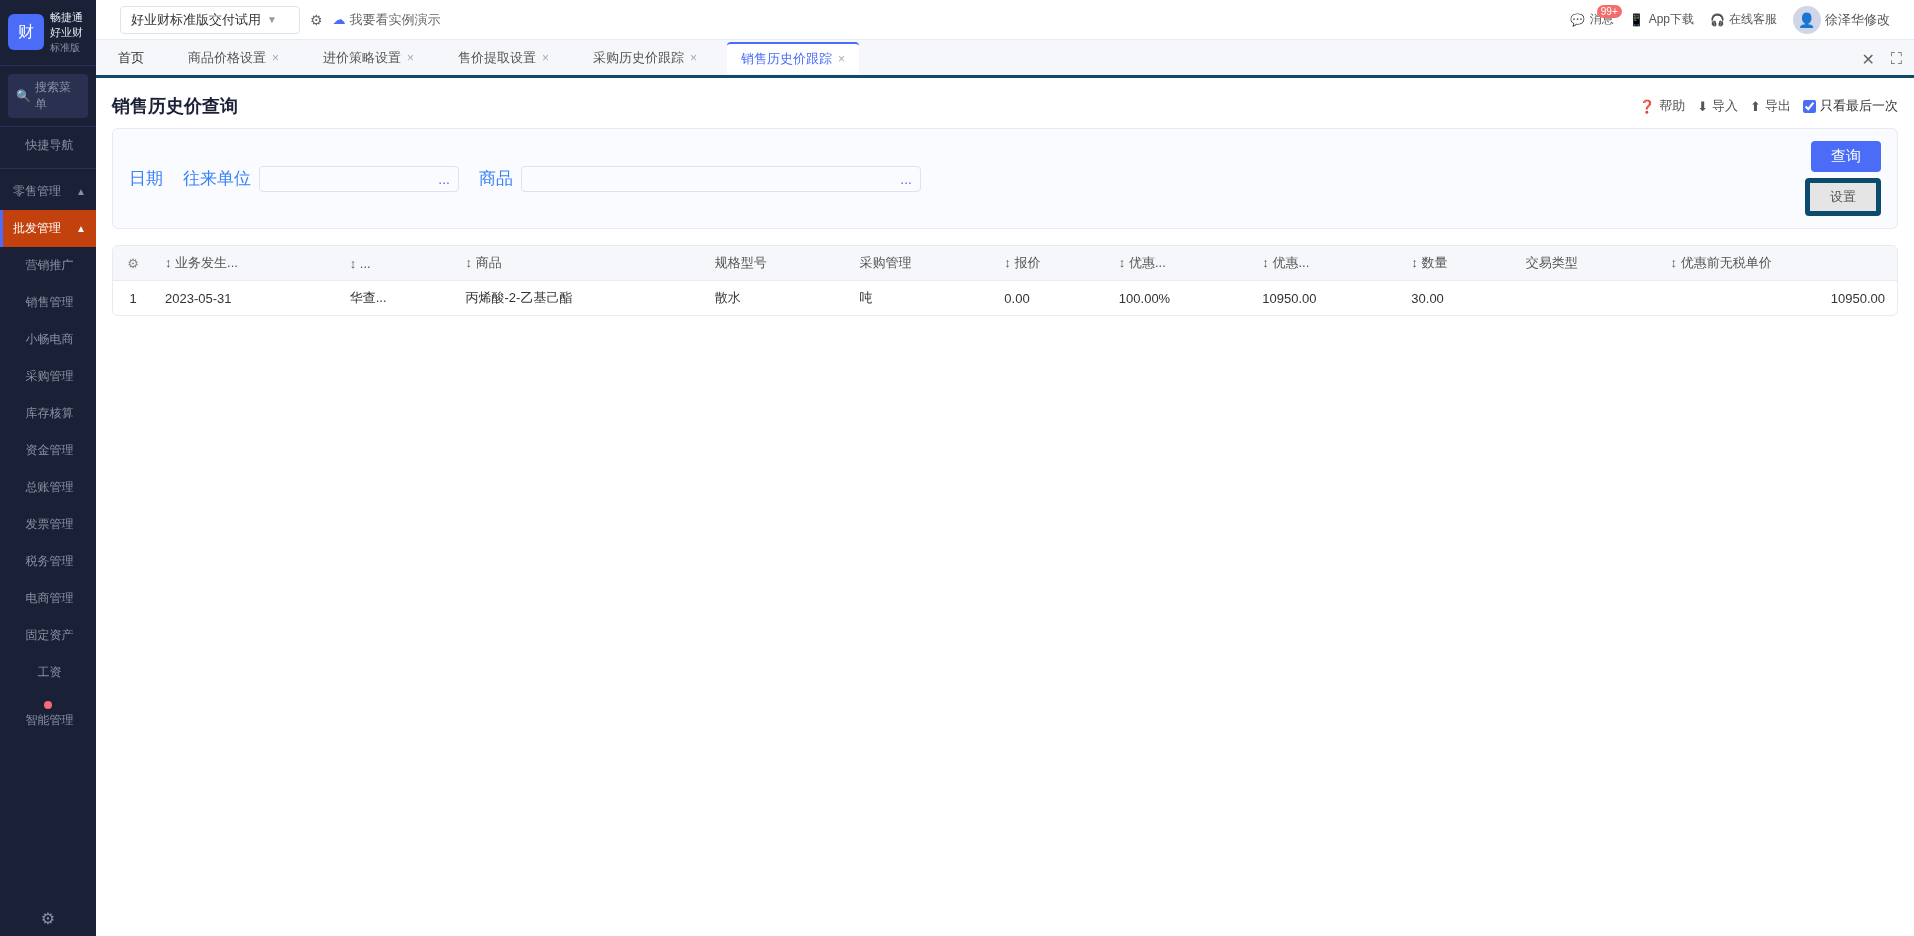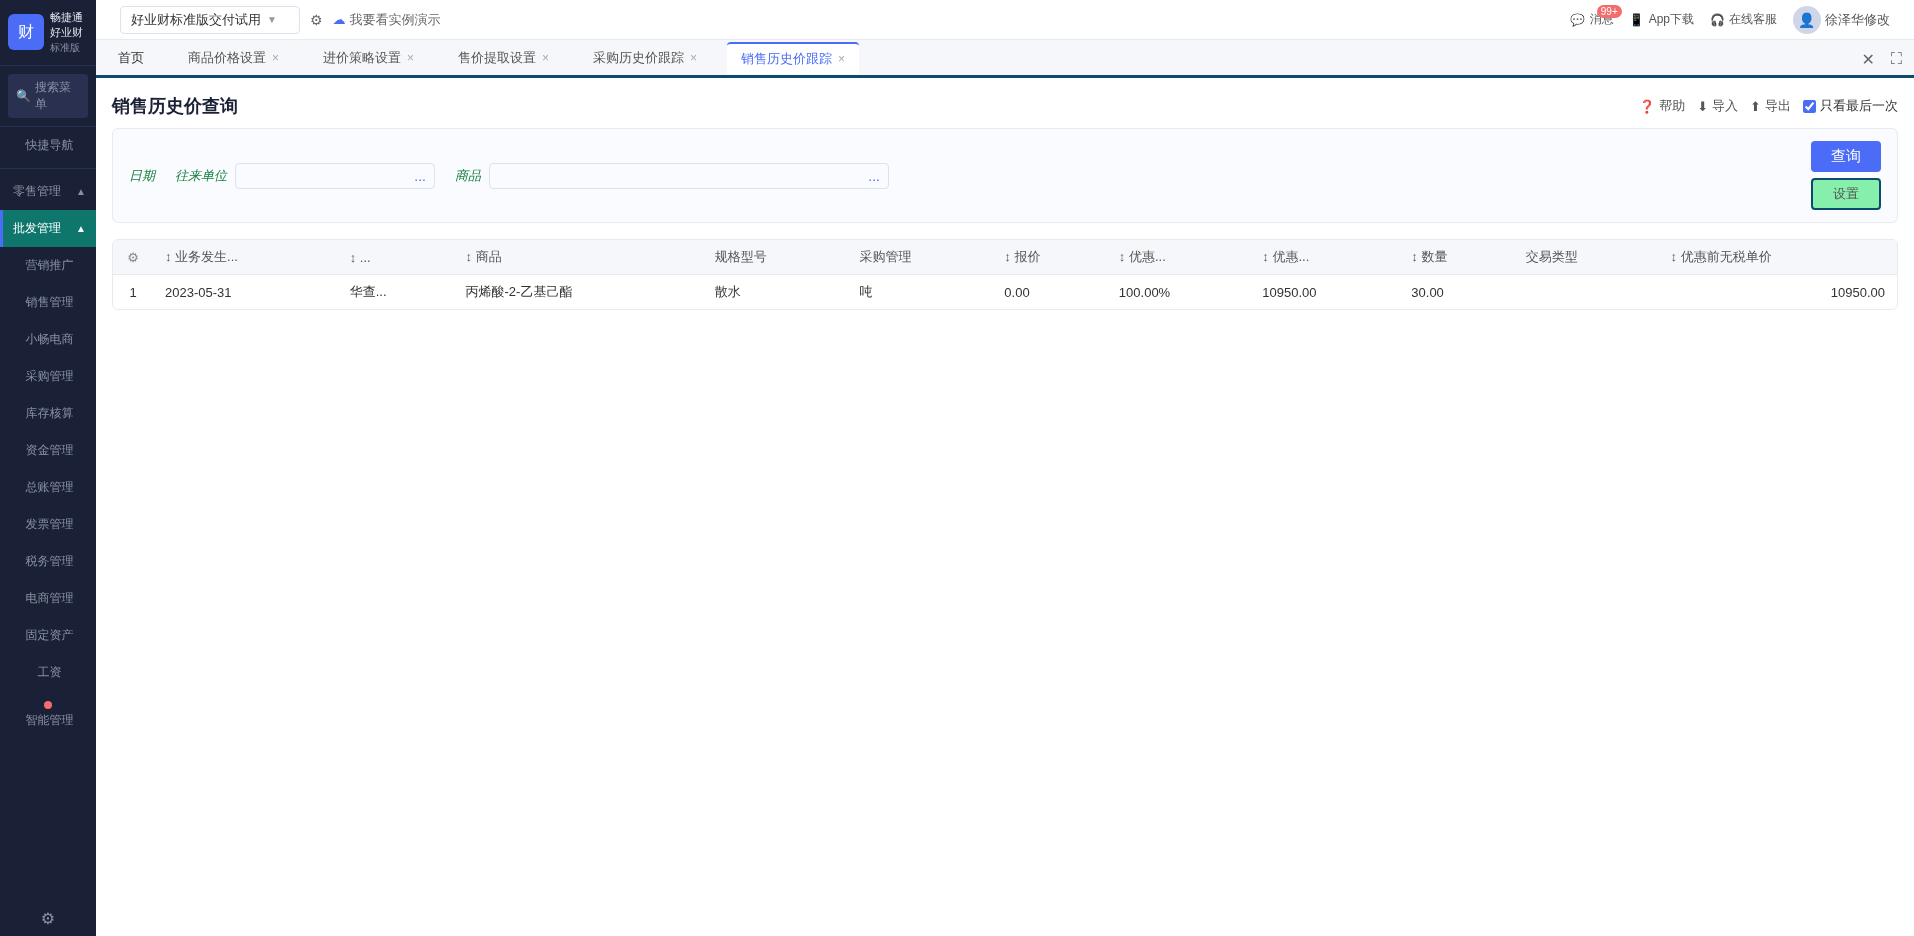--- a/index.html
+++ b/index.html
@@ -7,21 +7,21 @@
 
     
     .sidebar { width: 96px; background: #1a2035; color: #c8cdd8; display: flex; flex-direction: column; flex-shrink: 0; height: 100%; }
     .sidebar-logo { padding: 10px 8px; border-bottom: 1px solid #2a3050; display: flex; align-items: center; gap: 6px; }
     .sidebar-logo-icon { width: 36px; height: 36px; background: #4a6cf7; border-radius: 6px; display: flex; align-items: center; justify-content: center; color: white; font-size: 16px; flex-shrink: 0; }
     .sidebar-logo-text { font-size: 11px; color: #e0e4ef; line-height: 1.4; }
     .sidebar-logo-text .sub { color: #8890a4; font-size: 10px; }
     .sidebar-search { padding: 8px; border-bottom: 1px solid #2a3050; }
     .sidebar-search-btn { width: 100%; background: #2a3050; border: none; color: #8890a4; padding: 5px 8px; border-radius: 4px; cursor: pointer; font-size: 12px; text-align: left; display: flex; align-items: center; gap: 4px; }
     .sidebar-nav-item { padding: 10px 6px; text-align: left; cursor: pointer; font-size: 12px; color: #8890a4; display: flex; flex-direction: column; align-items: center; gap: 3px; border-left: 3px solid transparent; }
-    .sidebar-nav-item.active { background: #0f766e; color: #fff; border-left-color: #4a6cf7; }
+    .sidebar-nav-item.active { background: #c2410c; color: #fff; border-left-color: #4a6cf7; }
     .sidebar-nav-item.has-sub { flex-direction: row; justify-content: space-between; padding: 10px 10px; }
     .sidebar-nav-item .arrow { font-size: 10px; }
     .sidebar-nav-label { font-size: 12px; }
     .sidebar-divider { height: 1px; background: #2a3050; margin: 4px 0; }
     .sidebar-bottom { margin-top: auto; padding: 8px; display: flex; justify-content: center; }
     .sidebar-settings-btn { background: none; border: none; color: #8890a4; cursor: pointer; font-size: 16px; }
     .red-dot { width: 8px; height: 8px; background: #f56c6c; border-radius: 50%; display: inline-block; margin-right: 4px; }
 
     
     .main { flex: 1; display: flex; flex-direction: column; background: #fff; overflow: hidden; }
@@ -52,30 +52,30 @@
     .page-title { font-size: 18px; font-weight: 600; color: #1a2035; }
     .page-actions { display: flex; align-items: center; gap: 12px; }
     .page-action-btn { display: flex; align-items: center; gap: 4px; font-size: 13px; color: #555; cursor: pointer; }
     .checkbox-label { display: flex; align-items: center; gap: 4px; font-size: 13px; color: #333; cursor: pointer; }
     .checkbox-input { accent-color: #4a6cf7; }
 
     
     .filter-bar { background: #fafbff; border: 1px solid #e8eaf0; border-radius: 6px; padding: 12px 16px; margin-bottom: 16px; }
     .filter-row { display: flex; align-items: center; gap: 20px; }
     .filter-item { display: flex; align-items: center; gap: 8px; }
-    .filter-label { color: #15803d; font-size: 13px; white-space: nowrap; font-style: italic; }
+    .filter-label { color: #3b82f6; font-size: 17px; white-space: nowrap; }
     .date-options { display: flex; align-items: center; gap: 6px; }
     .date-opt { font-size: 13px; color: #555; cursor: pointer; padding: 2px 4px; border-radius: 3px; }
     .date-opt.active { background: #4a6cf7; color: white; border-radius: 10px; padding: 2px 8px; }
     .date-range { font-size: 12px; color: #888; margin-top: 3px; }
     .filter-input { display: flex; align-items: center; gap: 4px; border: 1px solid #dde2f0; border-radius: 4px; padding: 4px 8px; min-width: 200px; color: #555; cursor: pointer; }
     .filter-dots { color: #4a6cf7; cursor: pointer; font-size: 14px; }
     .filter-actions { margin-left: auto; display: flex; flex-direction: column; gap: 6px; align-items: flex-end; }
     .btn-primary { background: #4a6cf7; color: white; border: none; padding: 6px 20px; border-radius: 4px; cursor: pointer; font-size: 15px; }
-    .btn-default { background: #86efac; color: #555; border: 2px solid #0c4a6e; padding: 5px 20px; border-radius: 4px; cursor: pointer; font-size: 13px; }
+    .btn-default { background: #e5e5e5; color: #555; border: 5px solid #0c4a6e; padding: 5px 20px; border-radius: 4px; cursor: pointer; font-size: 13px; }
 
     
     .table-container { border: 1px solid #e8eaf0; border-radius: 6px; overflow: hidden; }
     table { width: 100%; border-collapse: collapse; font-size: 13px; }
     thead tr { background: #f5f7fa; border-bottom: 1px solid #e8eaf0; }
     th { padding: 8px 12px; text-align: left; color: #555; font-weight: 500; white-space: nowrap; }
     td { padding: 8px 12px; color: #333; border-bottom: 1px solid #f0f2f5; }
     tr:last-child td { border-bottom: none; }
     .col-seq { width: 40px; text-align: center; }
     .gear-col { width: 40px; text-align: center; }

